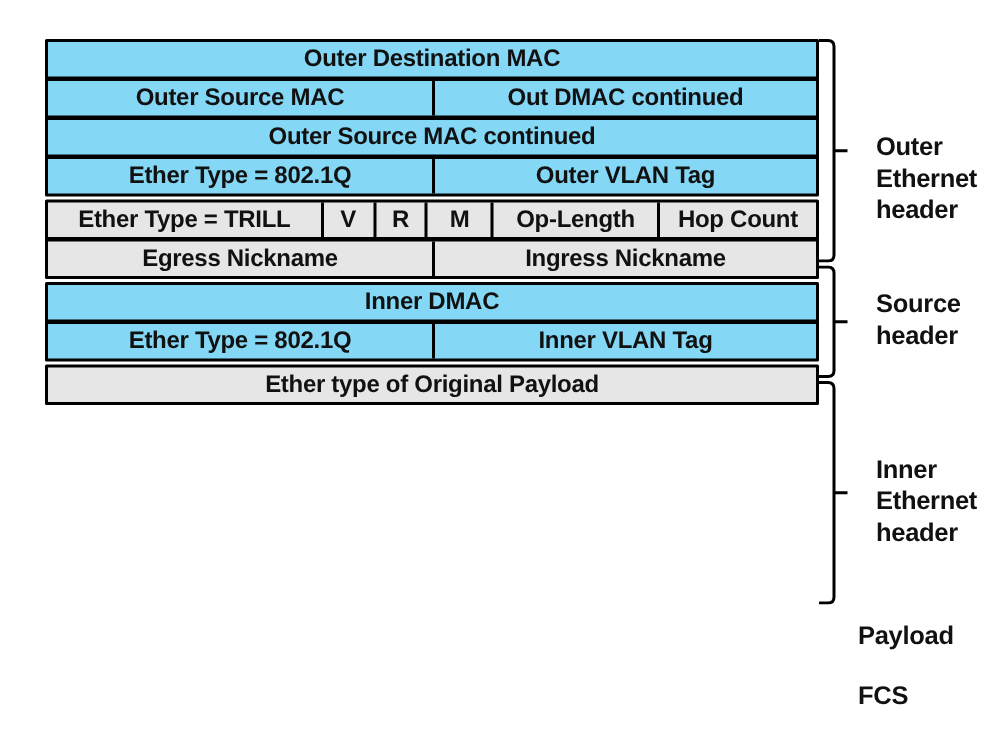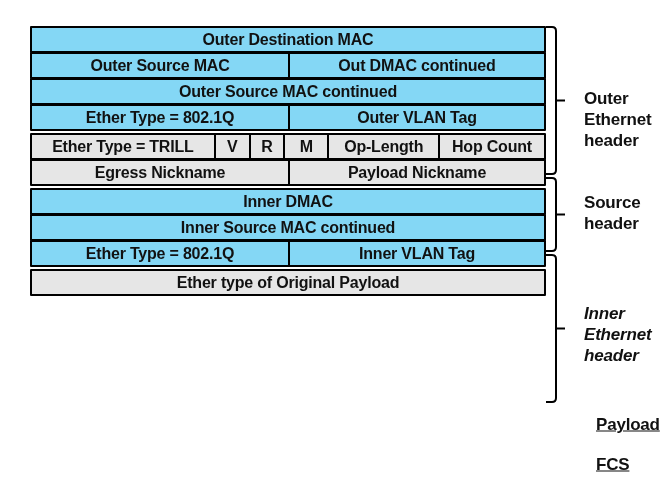--- a/index.html
+++ b/index.html
@@ -66,24 +66,24 @@
     position: absolute;
     transform: translateY(-50%);
     font-weight: bold;
     font-size: 17px;
     line-height: 21px;
     letter-spacing: -0.2px;
     white-space: nowrap;
   }
   .side-label span { display: block; }
   .lbl-braced { left: 584px; }
-  .lbl-flat   { left: 596px; text-decoration: underline; }
+  .lbl-flat   { left: 572px; }
   .lbl-outer  { top: 119px; }
   .lbl-trill  { top: 213px; }
-  .lbl-inner  { top: 334px; font-style: italic; }
+  .lbl-inner  { top: 334px; }
   .lbl-payload{ top: 424px; }
   .lbl-fcs    { top: 464px; }
 </style>
 </head>
 <body>
 
 <div class="canvas">
 
   <div class="frame-table">
 
@@ -108,30 +108,27 @@
       <div class="row">
         <div class="cell w-ethtype">Ether Type = TRILL</div>
         <div class="cell w-flag">V</div>
         <div class="cell w-flag">R</div>
         <div class="cell w-mflag">M</div>
         <div class="cell w-oplen">Op-Length</div>
         <div class="cell w-hop">Hop Count</div>
       </div>
       <div class="row">
         <div class="cell w-half">Egress Nickname</div>
-        <div class="cell w-half">Payload Nickname</div>
+        <div class="cell w-half">Ingress Nickname</div>
       </div>
     </div>
 
     <div class="section blue">
       <div class="row">
         <div class="cell w-full">Inner DMAC</div>
-      </div>
-      <div class="row">
-        <div class="cell w-full">Inner Source MAC continued</div>
       </div>
       <div class="row">
         <div class="cell w-half">Ether Type = 802.1Q</div>
         <div class="cell w-half">Inner VLAN Tag</div>
       </div>
     </div>
 
     <div class="section gray">
       <div class="row">
         <div class="cell w-full">Ether type of Original Payload</div>

